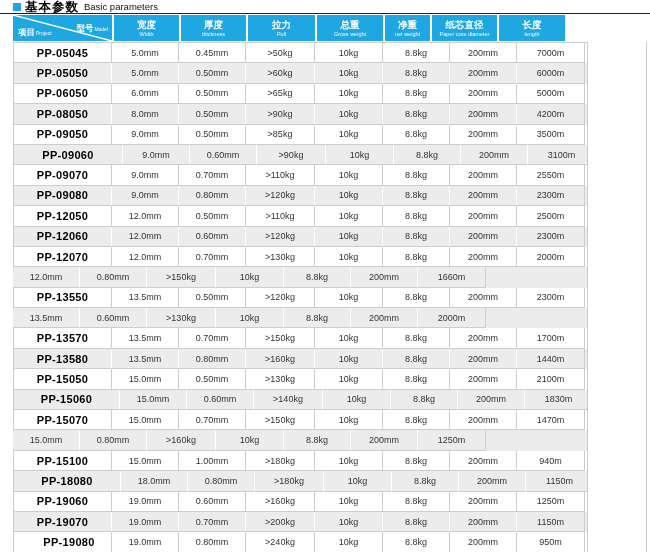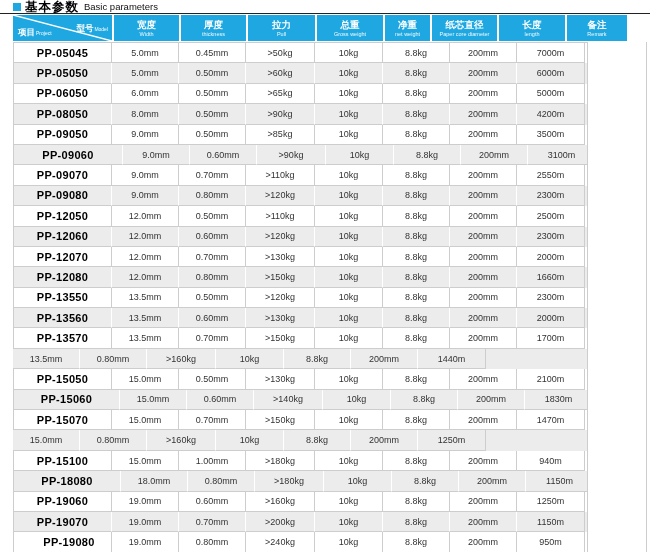--- a/index.html
+++ b/index.html
@@ -112,24 +112,20 @@
           <div class="h-en">net weight</div>
         </div>
         <div class="hcell" style="width: 65px;">
           <div class="h-cn">纸芯直径</div>
           <div class="h-en">Paper core diameter</div>
         </div>
         <div class="hcell" style="width: 66px;">
           <div class="h-cn">长度</div>
           <div class="h-en">length</div>
         </div>
-        <div class="hcell" style="width: 60px;">
-          <div class="h-cn">备注</div>
-          <div class="h-en">Remark</div>
-        </div>
       </div>
 
     <div class="tbody">
 
     <div class="row">
           <div class="cell model" style="width: 99px;">PP-05045</div>
           <div class="cell" style="width: 67px;">5.0mm</div>
           <div class="cell" style="width: 67px;">0.45mm</div>
           <div class="cell" style="width: 69px;">&gt;50kg</div>
           <div class="cell" style="width: 68px;">10kg</div>
@@ -231,60 +227,59 @@
           <div class="cell model" style="width: 99px;">PP-12070</div>
           <div class="cell" style="width: 67px;">12.0mm</div>
           <div class="cell" style="width: 67px;">0.70mm</div>
           <div class="cell" style="width: 69px;">&gt;130kg</div>
           <div class="cell" style="width: 68px;">10kg</div>
           <div class="cell" style="width: 67px;">8.8kg</div>
           <div class="cell" style="width: 67px;">200mm</div>
           <div class="cell" style="width: 68px;">2000m</div>
         </div>
         <div class="row stripe">
-          <div class="cell model" style="width: 99px;">PP-12080</div>
           <div class="cell" style="width: 67px;">12.0mm</div>
           <div class="cell" style="width: 67px;">0.80mm</div>
           <div class="cell" style="width: 69px;">&gt;150kg</div>
           <div class="cell" style="width: 68px;">10kg</div>
           <div class="cell" style="width: 67px;">8.8kg</div>
           <div class="cell" style="width: 67px;">200mm</div>
           <div class="cell" style="width: 68px;">1660m</div>
         </div>
         <div class="row">
           <div class="cell model" style="width: 99px;">PP-13550</div>
           <div class="cell" style="width: 67px;">13.5mm</div>
           <div class="cell" style="width: 67px;">0.50mm</div>
           <div class="cell" style="width: 69px;">&gt;120kg</div>
           <div class="cell" style="width: 68px;">10kg</div>
           <div class="cell" style="width: 67px;">8.8kg</div>
           <div class="cell" style="width: 67px;">200mm</div>
           <div class="cell" style="width: 68px;">2300m</div>
         </div>
         <div class="row stripe">
-          <div class="cell model" style="width: 99px;">PP-13560</div>
           <div class="cell" style="width: 67px;">13.5mm</div>
           <div class="cell" style="width: 67px;">0.60mm</div>
           <div class="cell" style="width: 69px;">&gt;130kg</div>
           <div class="cell" style="width: 68px;">10kg</div>
           <div class="cell" style="width: 67px;">8.8kg</div>
           <div class="cell" style="width: 67px;">200mm</div>
           <div class="cell" style="width: 68px;">2000m</div>
         </div>
         <div class="row">
           <div class="cell model" style="width: 99px;">PP-13570</div>
           <div class="cell" style="width: 67px;">13.5mm</div>
           <div class="cell" style="width: 67px;">0.70mm</div>
           <div class="cell" style="width: 69px;">&gt;150kg</div>
           <div class="cell" style="width: 68px;">10kg</div>
           <div class="cell" style="width: 67px;">8.8kg</div>
           <div class="cell" style="width: 67px;">200mm</div>
           <div class="cell" style="width: 68px;">1700m</div>
         </div>
         <div class="row stripe">
+          <div class="cell model" style="width: 99px;">PP-13580</div>
           <div class="cell" style="width: 67px;">13.5mm</div>
           <div class="cell" style="width: 67px;">0.80mm</div>
           <div class="cell" style="width: 69px;">&gt;160kg</div>
           <div class="cell" style="width: 68px;">10kg</div>
           <div class="cell" style="width: 67px;">8.8kg</div>
           <div class="cell" style="width: 67px;">200mm</div>
           <div class="cell" style="width: 68px;">1440m</div>
         </div>
         <div class="row">
           <div class="cell model" style="width: 99px;">PP-15050</div>

